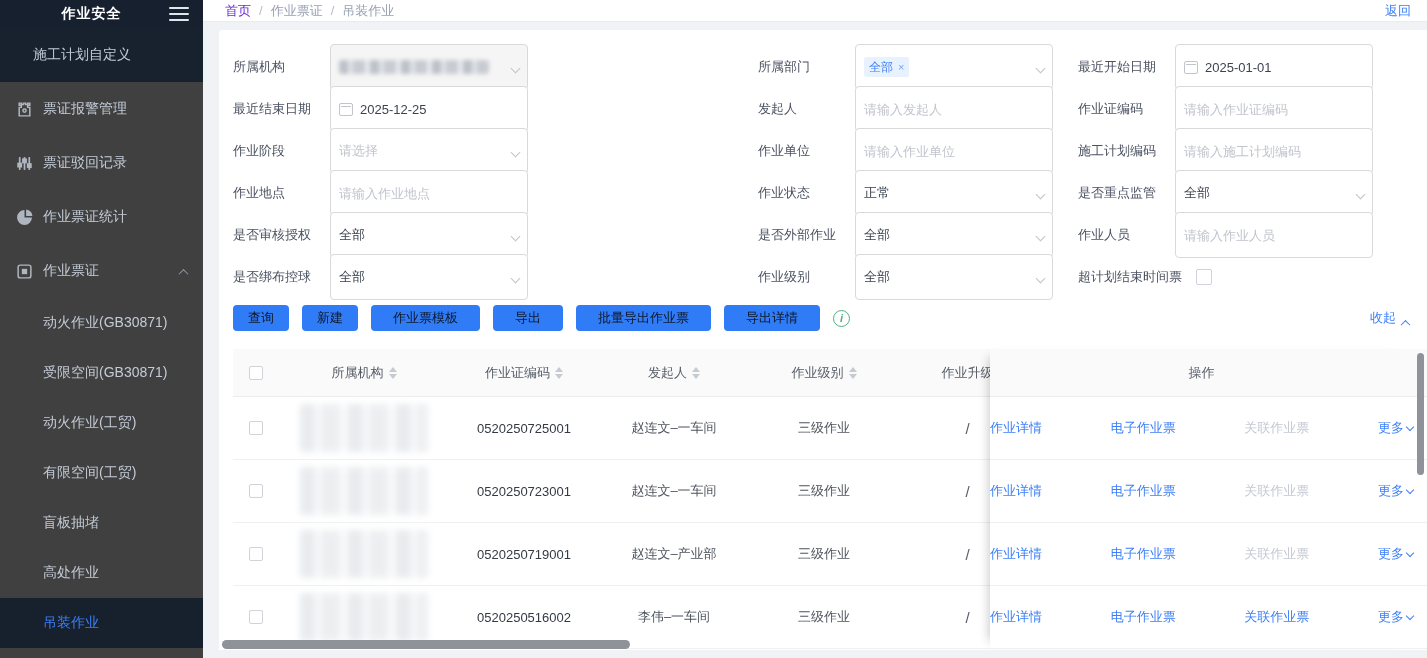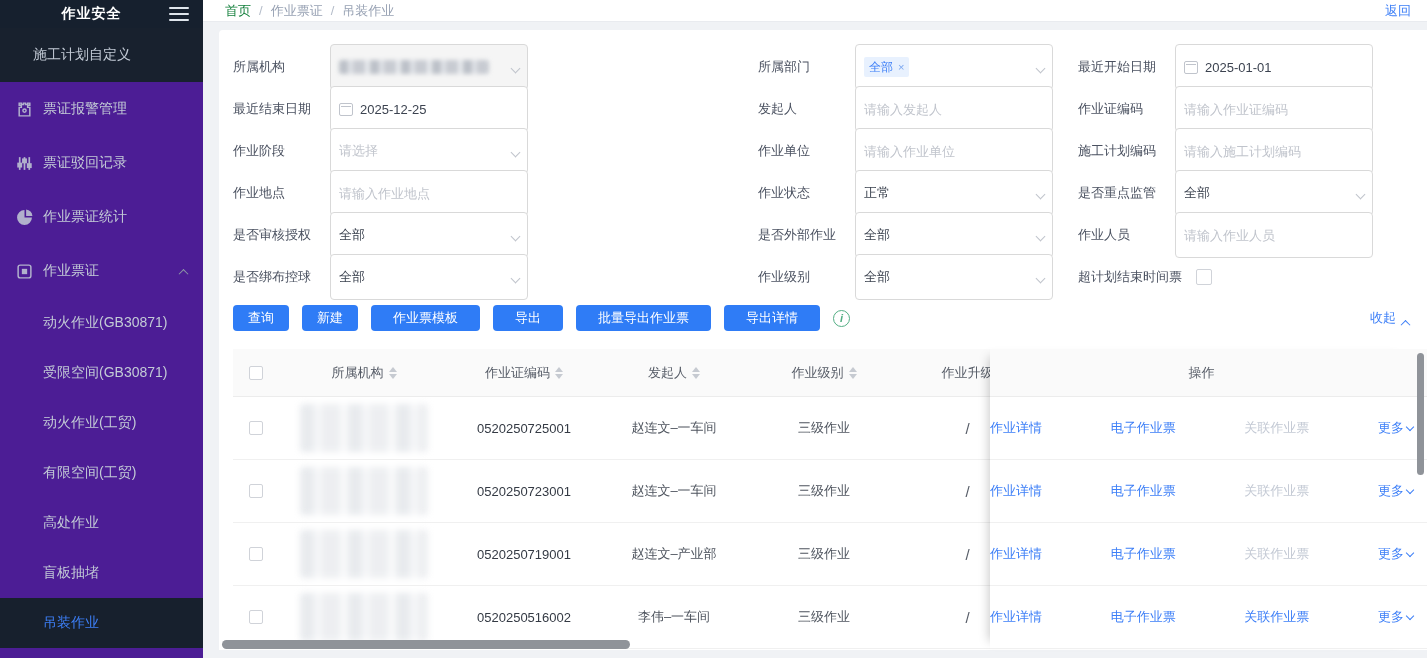--- a/index.html
+++ b/index.html
@@ -3,39 +3,39 @@
 <meta charset="utf-8">
 <style>
   * { margin:0; padding:0; box-sizing:border-box; }
   html,body { width:1427px; height:658px; overflow:hidden;
     font-family:"Liberation Sans","DejaVu Sans",sans-serif; background:#f0f2f5; }
 
   
   .app { display:flex; width:1427px; height:658px; }
 
   
-  .sidebar { width:203px; height:658px; background:#4c1d95; flex:none; color:#c3cbd6; }
+  .sidebar { width:203px; height:658px; background:#404040; flex:none; color:#c3cbd6; }
   .sb-header { height:28px; background:#16202e; display:flex; align-items:center; padding:0 14px; }
   .sb-title { flex:1; text-align:center; color:#ffffff; font-weight:bold; font-size:14px; letter-spacing:1px; }
   .hamburger { width:20px; height:14px; display:flex; flex-direction:column; justify-content:space-between; cursor:pointer; }
   .hamburger span { display:block; height:2px; background:#dfe5ec; border-radius:1px; }
   .sb-item { height:54px; display:flex; align-items:center; padding:0 16px; font-size:14px; cursor:pointer; }
   .sb-item.first { background:#18212e; padding-left:33px;text-align:right; }
   .sb-item .mi { width:17px; height:17px; margin-right:10px; flex:none; opacity:.85; }
   .sb-item .chev-up { margin-left:auto; color:#8d97a6; }
   .sb-sub { height:50px; display:flex; align-items:center; padding-left:43px; font-size:14px; cursor:pointer; }
   .sb-sub.active { color:#3d7ff7; background:#17202d; }
   .chevron { display:inline-block; width:7px; height:7px; border-right:1.6px solid currentColor; border-bottom:1.6px solid currentColor; }
   .chevron.up { transform:rotate(-135deg) translate(-1px,-1px); }
   .chevron.down { transform:rotate(45deg); }
 
   
   .main { flex:1; display:flex; flex-direction:column; min-width:0; }
   .crumb-bar { height:22px; background:#ffffff; border-bottom:1px solid #e9ebef; display:flex; align-items:center; padding:0 16px 0 22px; font-size:13px; }
-  .crumb-home { color:#15803d; }
+  .crumb-home { color:#6d28d9; }
   .crumb-sep { color:#b4bcc9; margin:0 8px; }
   .crumb-link { color:#97a1b3; }
   .back-link { margin-left:auto; color:#3d7ff7; font-size:13px; cursor:pointer; }
 
   .content { flex:1; padding:8px 0 0 16px; }
   .panel { background:#ffffff; border-radius:4px 0 0 0; height:620px; position:relative; padding:16px 0 0 14px; }
 
   
   .f-row { display:flex; align-items:center; height:42px; }
   .f-field { display:flex; align-items:center; }
@@ -57,21 +57,21 @@
     filter:blur(2px); opacity:.75; }
   .tag { background:#e8f1fe; color:#3d7ff7; border-radius:2px; height:20px; display:flex; align-items:center;
     padding:0 5px; font-size:12px; gap:5px; }
   .tag .tag-x { font-size:11px; color:#7aa6f0; cursor:pointer; }
   .cal-icon { width:14px; height:13px; border:1.4px solid #c0c4cc; border-radius:2px; position:relative; margin-right:7px; flex:none; }
   .cal-icon:before { content:""; position:absolute; top:2px; left:1px; right:1px; height:1.4px; background:#c0c4cc; }
   .checkbox { width:16px; height:16px; border:1px solid #d0d3d9; border-radius:2px; background:#fff; cursor:pointer; }
 
   
   .btn-row { display:flex; align-items:center; margin-top:3px; height:34px; padding-right:18px; }
-  .btn { background:#2f7cf6; color:#ffffff; border:none; border-radius:4px; height:26px; padding:0 15px;
+  .btn { background:#2f7cf6; color:#0f172a; border:none; border-radius:4px; height:26px; padding:0 15px;
     font-size:13px; margin-right:13px; cursor:pointer; font-family:"Liberation Sans","DejaVu Sans",sans-serif; }
   .btn.wide { padding:0 22px; }
   .info-circle { width:17px; height:17px; border:1.5px solid #53ae84; border-radius:50%; color:#53ae84;
     font-size:11px; font-style:italic; font-weight:bold; display:flex; align-items:center; justify-content:center; cursor:pointer; }
   .collapse { margin-left:auto; color:#3d7ff7; font-size:13px; display:flex; align-items:flex-end; gap:6px; cursor:pointer; }
 
   
   .table-wrap { position:relative; margin-top:14px; height:300px; }
   .t-header { display:flex; height:48px; background:#fafafa; border-bottom:1px solid #ececec; align-items:center; }
   .t-row { display:flex; height:63px; border-bottom:1px solid #f0f0f0; align-items:center; background:#fff; }
@@ -168,24 +168,24 @@
     <div class="sb-sub">
         <span>受限空间(GB30871)</span>
       </div>
     <div class="sb-sub">
         <span>动火作业(工贸)</span>
       </div>
     <div class="sb-sub">
         <span>有限空间(工贸)</span>
       </div>
     <div class="sb-sub">
+        <span>盲板抽堵</span>
+      </div>
+    <div class="sb-sub">
         <span>高处作业</span>
-      </div>
-    <div class="sb-sub">
-        <span>盲板抽堵</span>
       </div>
     <div class="sb-sub active">
         <span>吊装作业</span>
       </div>
   </aside>
 
   <div class="main">
 
     <div class="crumb-bar">
       <span class="crumb-home">首页</span>

